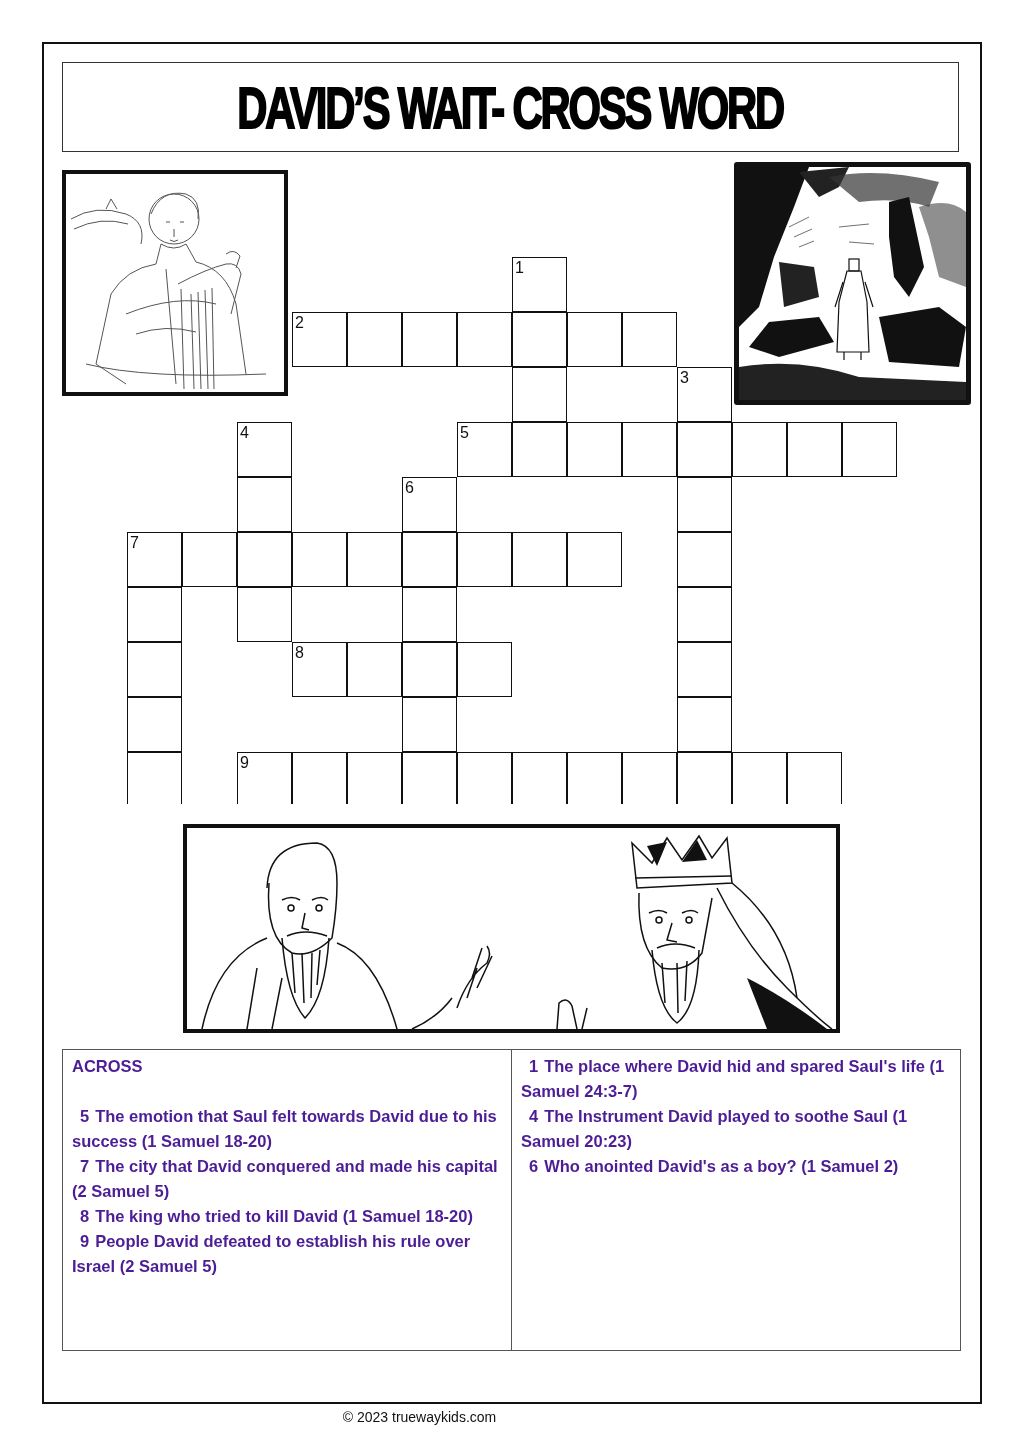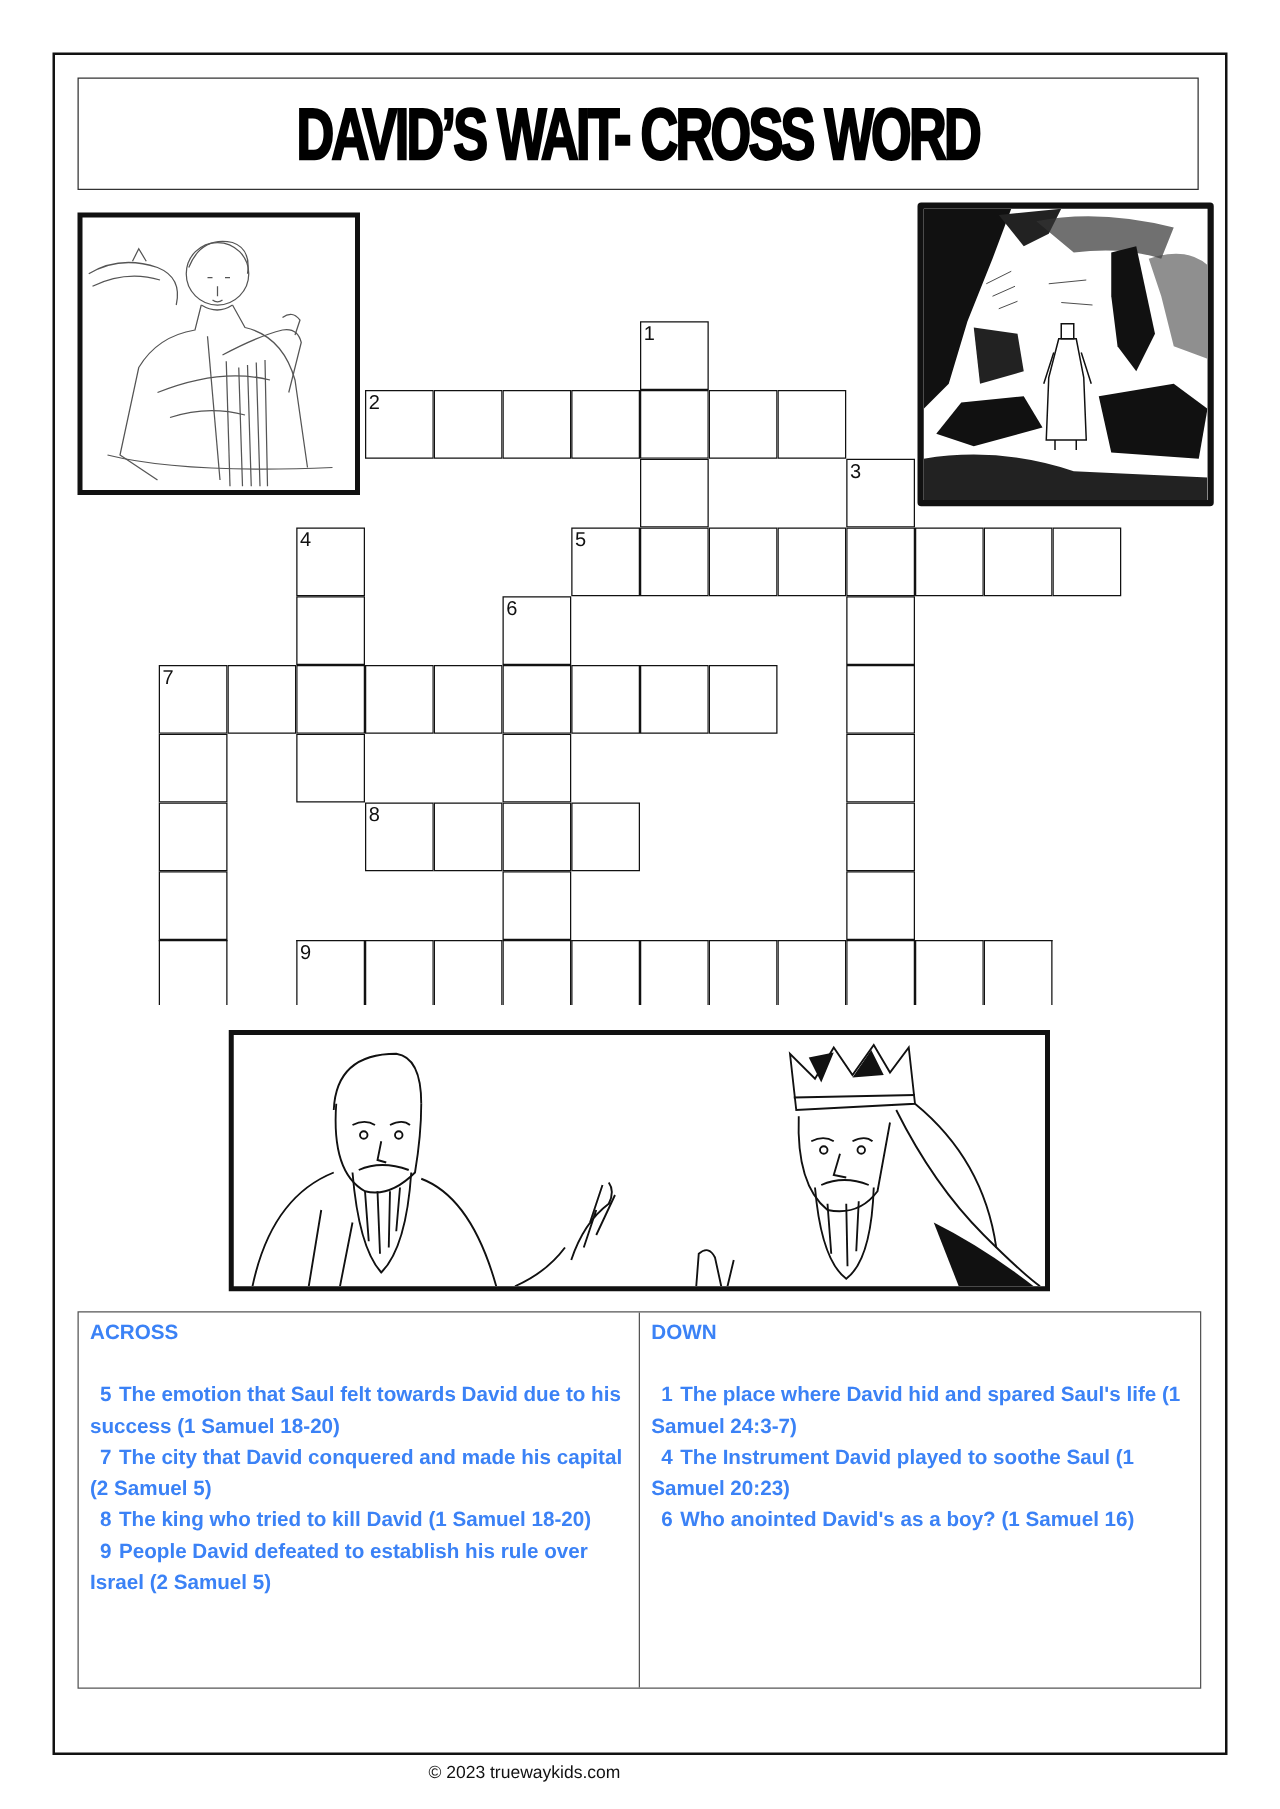--- a/index.html
+++ b/index.html
@@ -9,21 +9,21 @@
   .title-text { font-family: "Liberation Sans", sans-serif; font-weight: 900; font-size: 58px; letter-spacing: -3px; transform: scaleX(0.72); transform-origin: center; white-space: nowrap; color: #000; -webkit-text-stroke: 2px #000; }
   .frame { position: absolute; background: #fff; overflow: hidden; box-sizing: border-box; }
   .frame-left { left: 62px; top: 170px; width: 226px; height: 226px; border: 4px solid #111; }
   .frame-right { left: 734px; top: 162px; width: 237px; height: 243px; border: 5px solid #111; border-radius: 3px; background: #fff; }
   .frame-bottom { left: 183px; top: 824px; width: 657px; height: 209px; border: 4px solid #111; }
   .frame svg { width: 100%; height: 100%; display: block; }
   .cell { position: absolute; width: 55px; height: 55px; box-sizing: border-box; border: 1.6px solid #111; background: #fff; }
   .cell .num { position: absolute; left: 2px; top: 1px; font-family: "Liberation Sans", sans-serif; font-size: 16px; line-height: 17px; color: #111; }
   .cell.cut { height: 52px; border-bottom: none; }
   .clues { position: absolute; left: 62px; top: 1049px; width: 899px; height: 302px; border: 1.2px solid #555; display: flex; box-sizing: border-box; }
-  .clue-col { flex: 1; padding: 4px 9px; box-sizing: border-box; font-family: "Liberation Sans", sans-serif; font-size: 16.5px; font-weight: bold; line-height: 25px; color: #3b82f6; }
+  .clue-col { flex: 1; padding: 4px 9px; box-sizing: border-box; font-family: "Liberation Sans", sans-serif; font-size: 16.5px; font-weight: bold; line-height: 25px; color: #4c1d95; }
   .clue-col + .clue-col { border-left: 1.2px solid #555; }
   .clue-head { margin-bottom: 25px; }
   .clue-item { text-indent: 0; }
   .clue-item .cn { padding-left: 8px; padding-right: 6px; }
   .footer { position: absolute; left: 0; width: 839px; top: 1409px; text-align: center; font-family: "Liberation Sans", sans-serif; font-size: 14px; color: #111; }
 </style>
 </head>
 <body>
 
 <div class="page-border"></div>
@@ -200,22 +200,21 @@
   <div class="clue-col">
     <div class="clue-head">ACROSS</div>
     <div id="across-list">
         <div class="clue-item"><span class="cn">5</span><span>The emotion that Saul felt towards David due to his success (1 Samuel 18-20)</span></div>
         <div class="clue-item"><span class="cn">7</span><span>The city that David conquered and made his capital (2 Samuel 5)</span></div>
         <div class="clue-item"><span class="cn">8</span><span>The king who tried to kill David (1 Samuel 18-20)</span></div>
         <div class="clue-item"><span class="cn">9</span><span>People David defeated to establish his rule over Israel (2 Samuel 5)</span></div>
       </div>
   </div>
   <div class="clue-col">
-    <div class="clue-head">DOWN</div>
     <div id="down-list">
         <div class="clue-item"><span class="cn">1</span><span>The place where David hid and spared Saul's life (1 Samuel 24:3-7)</span></div>
         <div class="clue-item"><span class="cn">4</span><span>The Instrument David played to soothe Saul (1 Samuel 20:23)</span></div>
-        <div class="clue-item"><span class="cn">6</span><span>Who anointed David's as a boy? (1 Samuel 16)</span></div>
+        <div class="clue-item"><span class="cn">6</span><span>Who anointed David's as a boy? (1 Samuel 2)</span></div>
       </div>
   </div>
 </div>
 
 <div class="footer">© 2023 truewaykids.com</div>
 
 </body></html>

